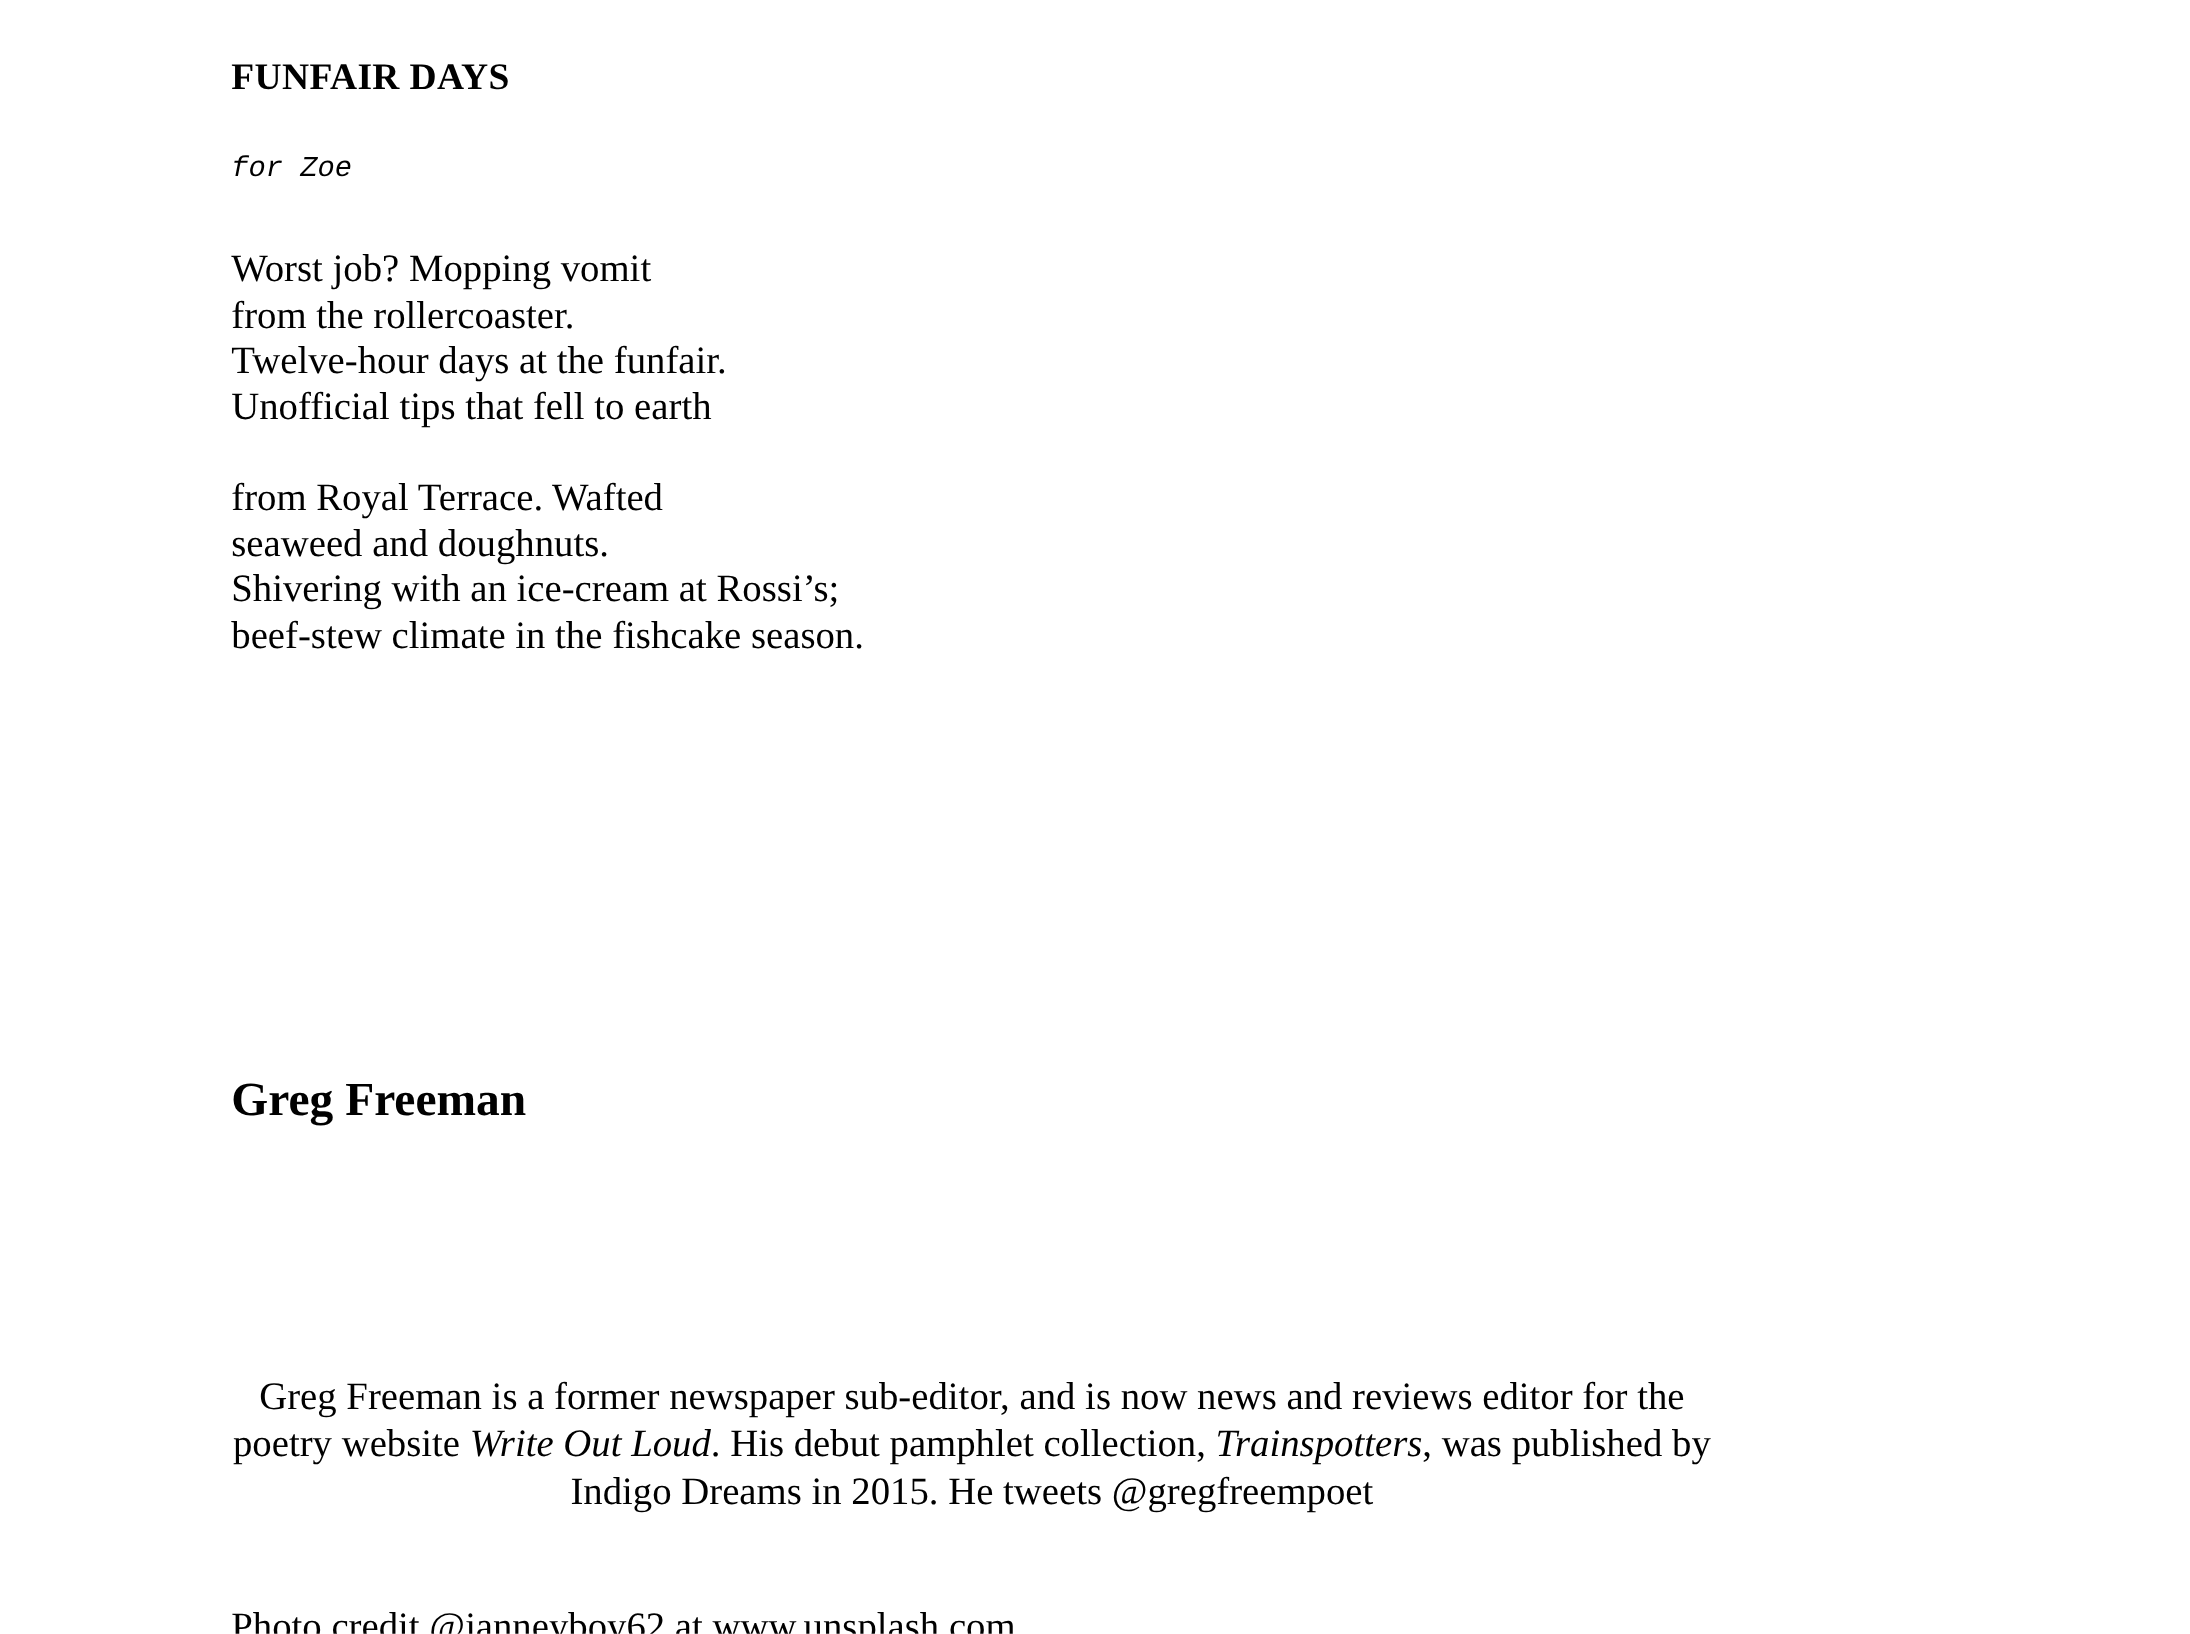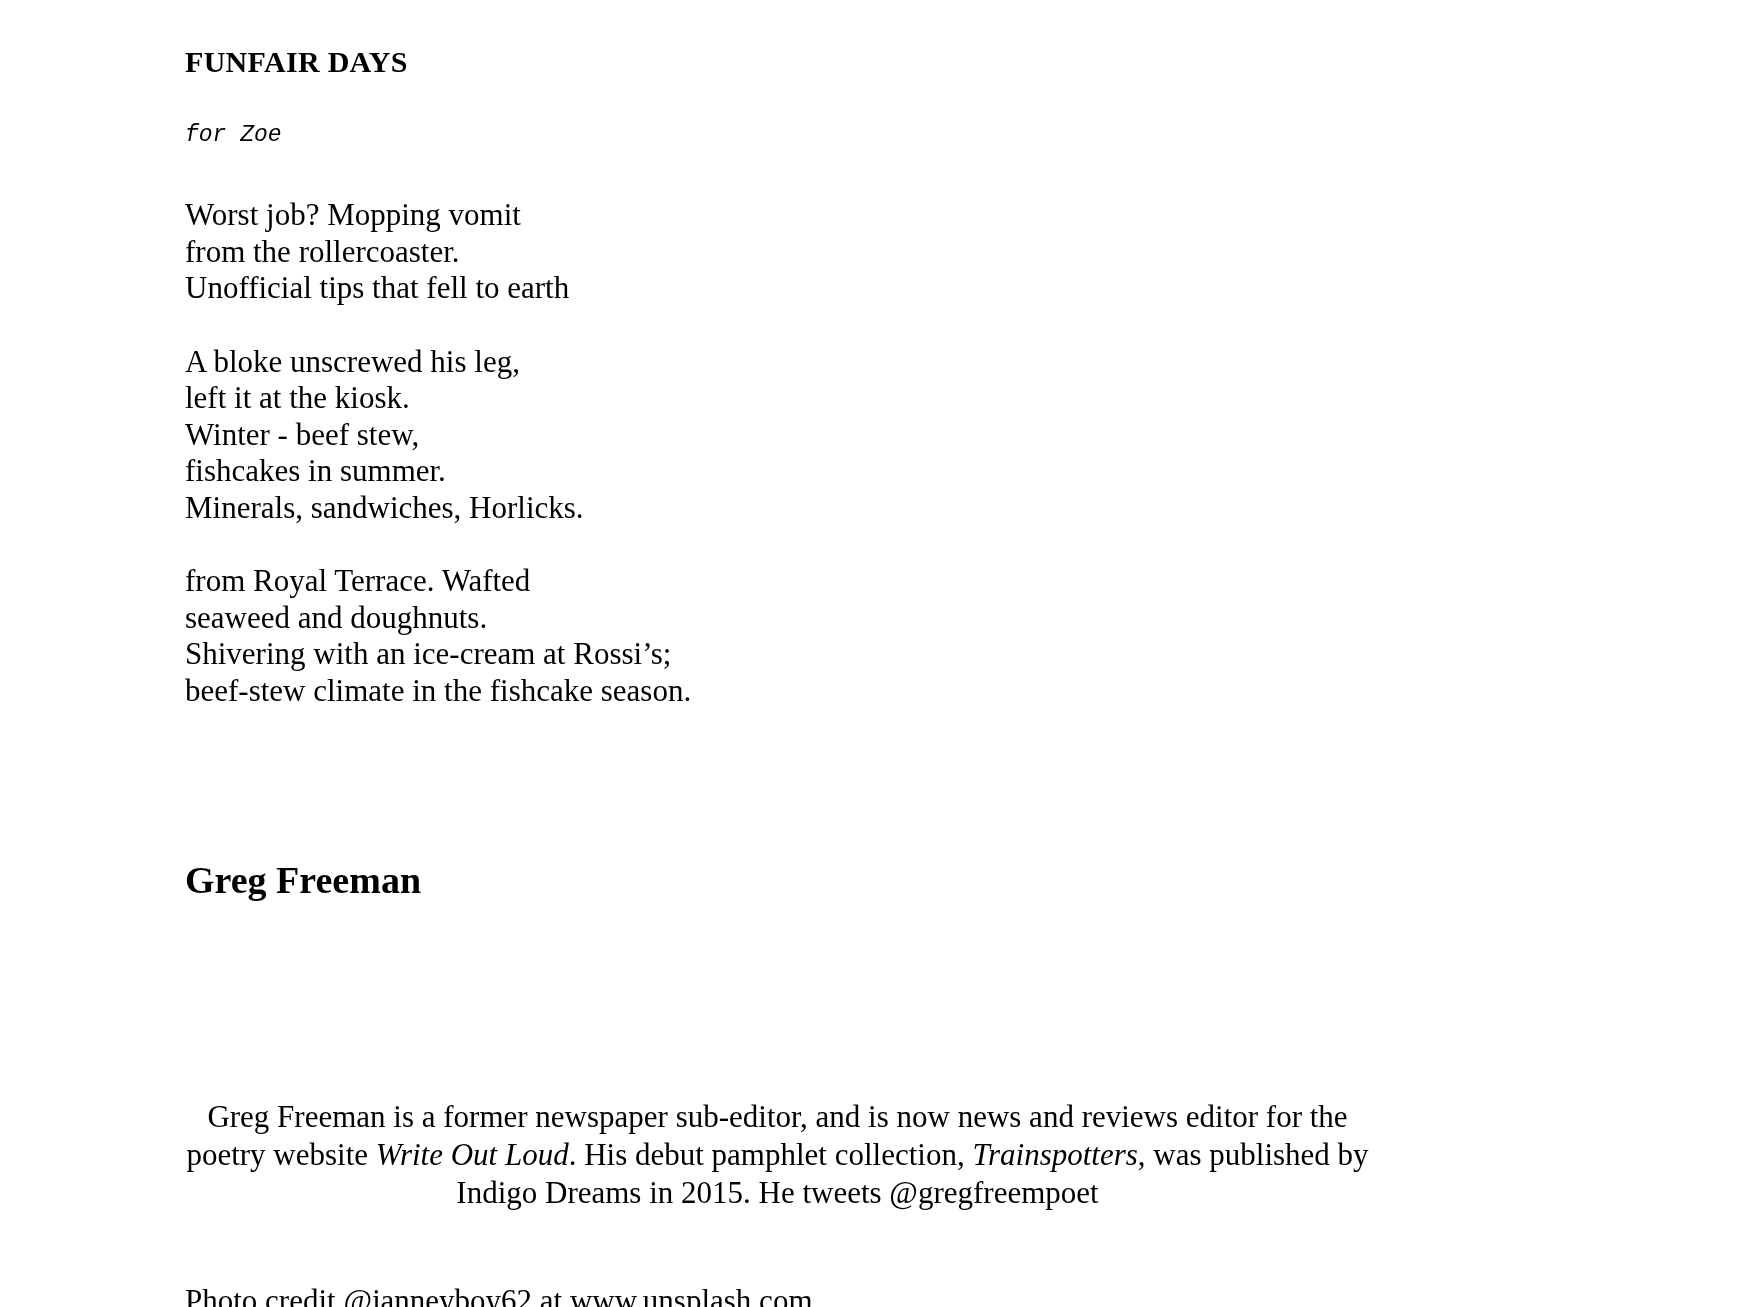--- a/index.html
+++ b/index.html
@@ -127,30 +127,24 @@
 
     <h1 class="poem-title">FUNFAIR DAYS</h1>
 
     <p class="dedication">for Zoe</p>
 
     <div class="stanzas">
 
       <div class="stanza">
         <div class="line">Worst job? Mopping vomit</div>
         <div class="line">from the rollercoaster.</div>
+        <div class="line">Twelve-hour days at the funfair.</div>
         <div class="line">Unofficial tips that fell to earth</div>
       </div>
 
-      <div class="stanza">
-        <div class="line">A bloke unscrewed his leg,</div>
-        <div class="line">left it at the kiosk.</div>
-        <div class="line">Winter - beef stew,</div>
-        <div class="line">fishcakes in summer.</div>
-        <div class="line">Minerals, sandwiches, Horlicks.</div>
-      </div>
 
       <div class="stanza">
         <div class="line">from Royal Terrace. Wafted</div>
         <div class="line">seaweed and doughnuts.</div>
         <div class="line">Shivering with an ice-cream at Rossi’s;</div>
         <div class="line">beef-stew climate in the fishcake season.</div>
       </div>
 
     </div>
 

